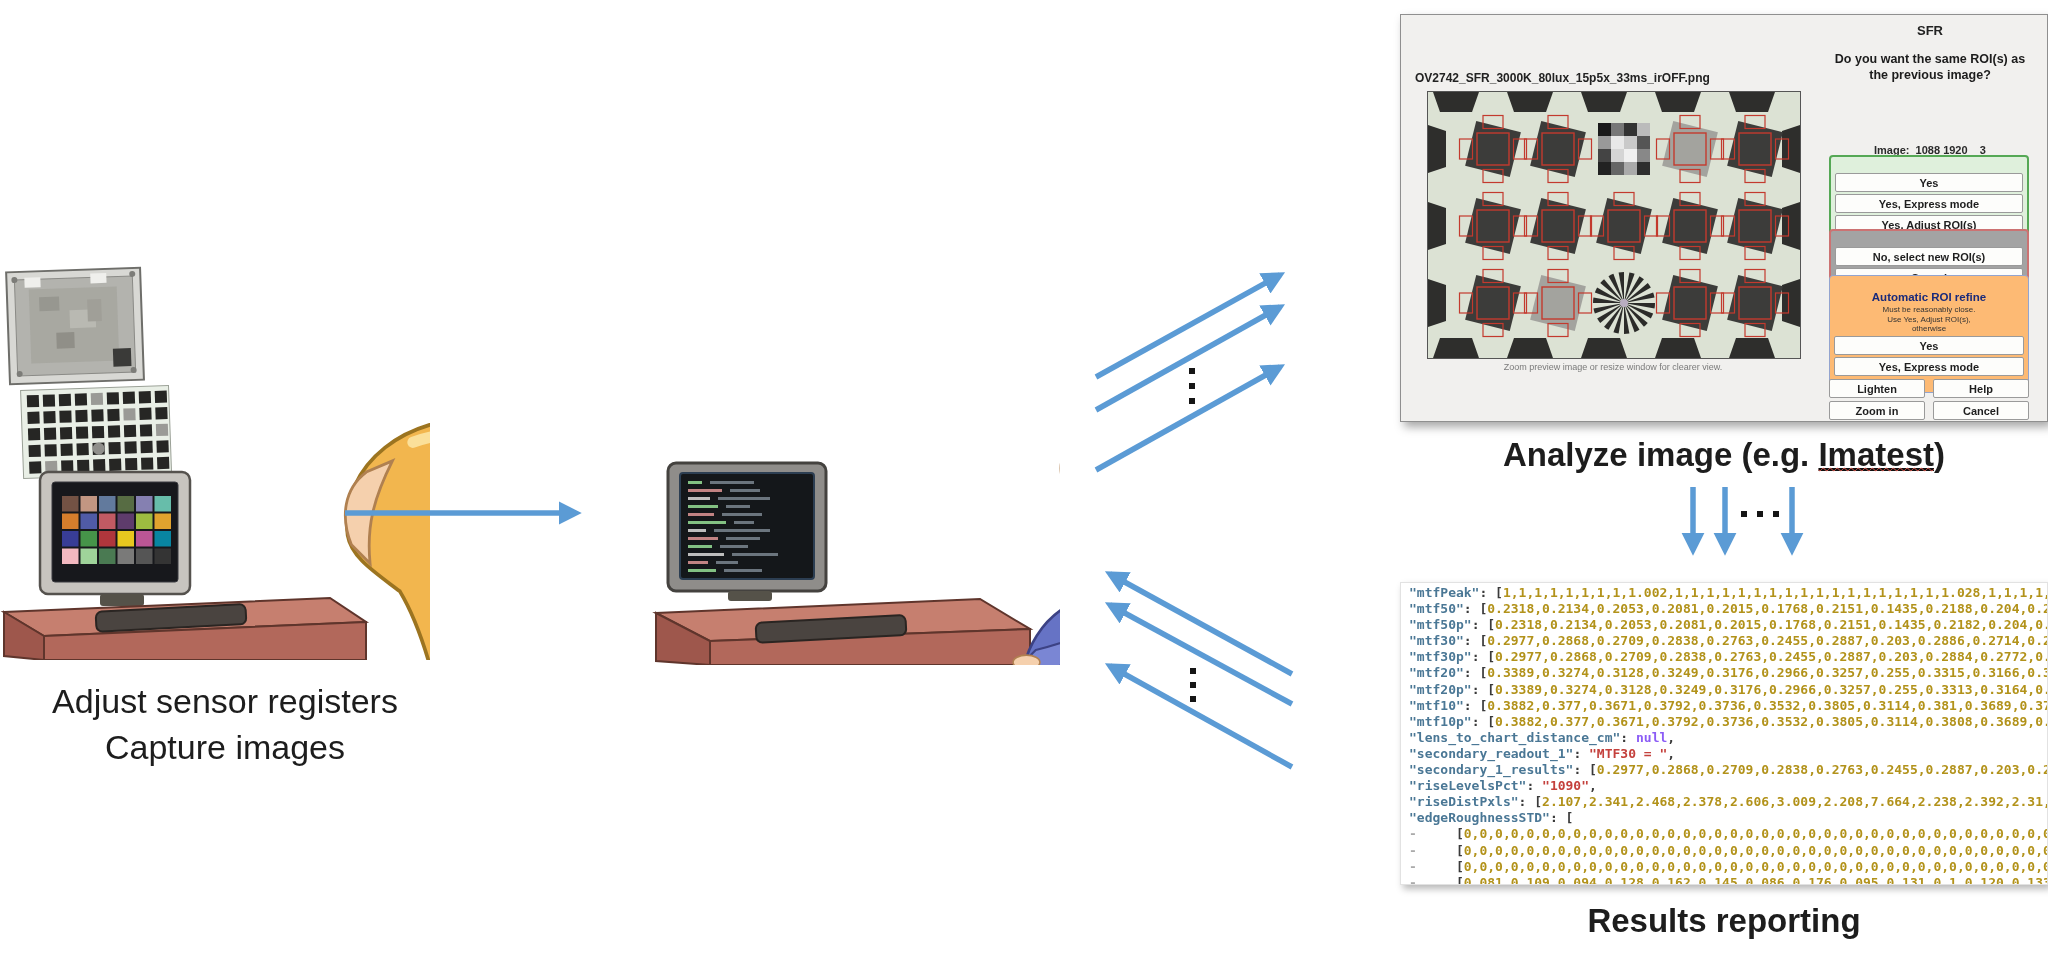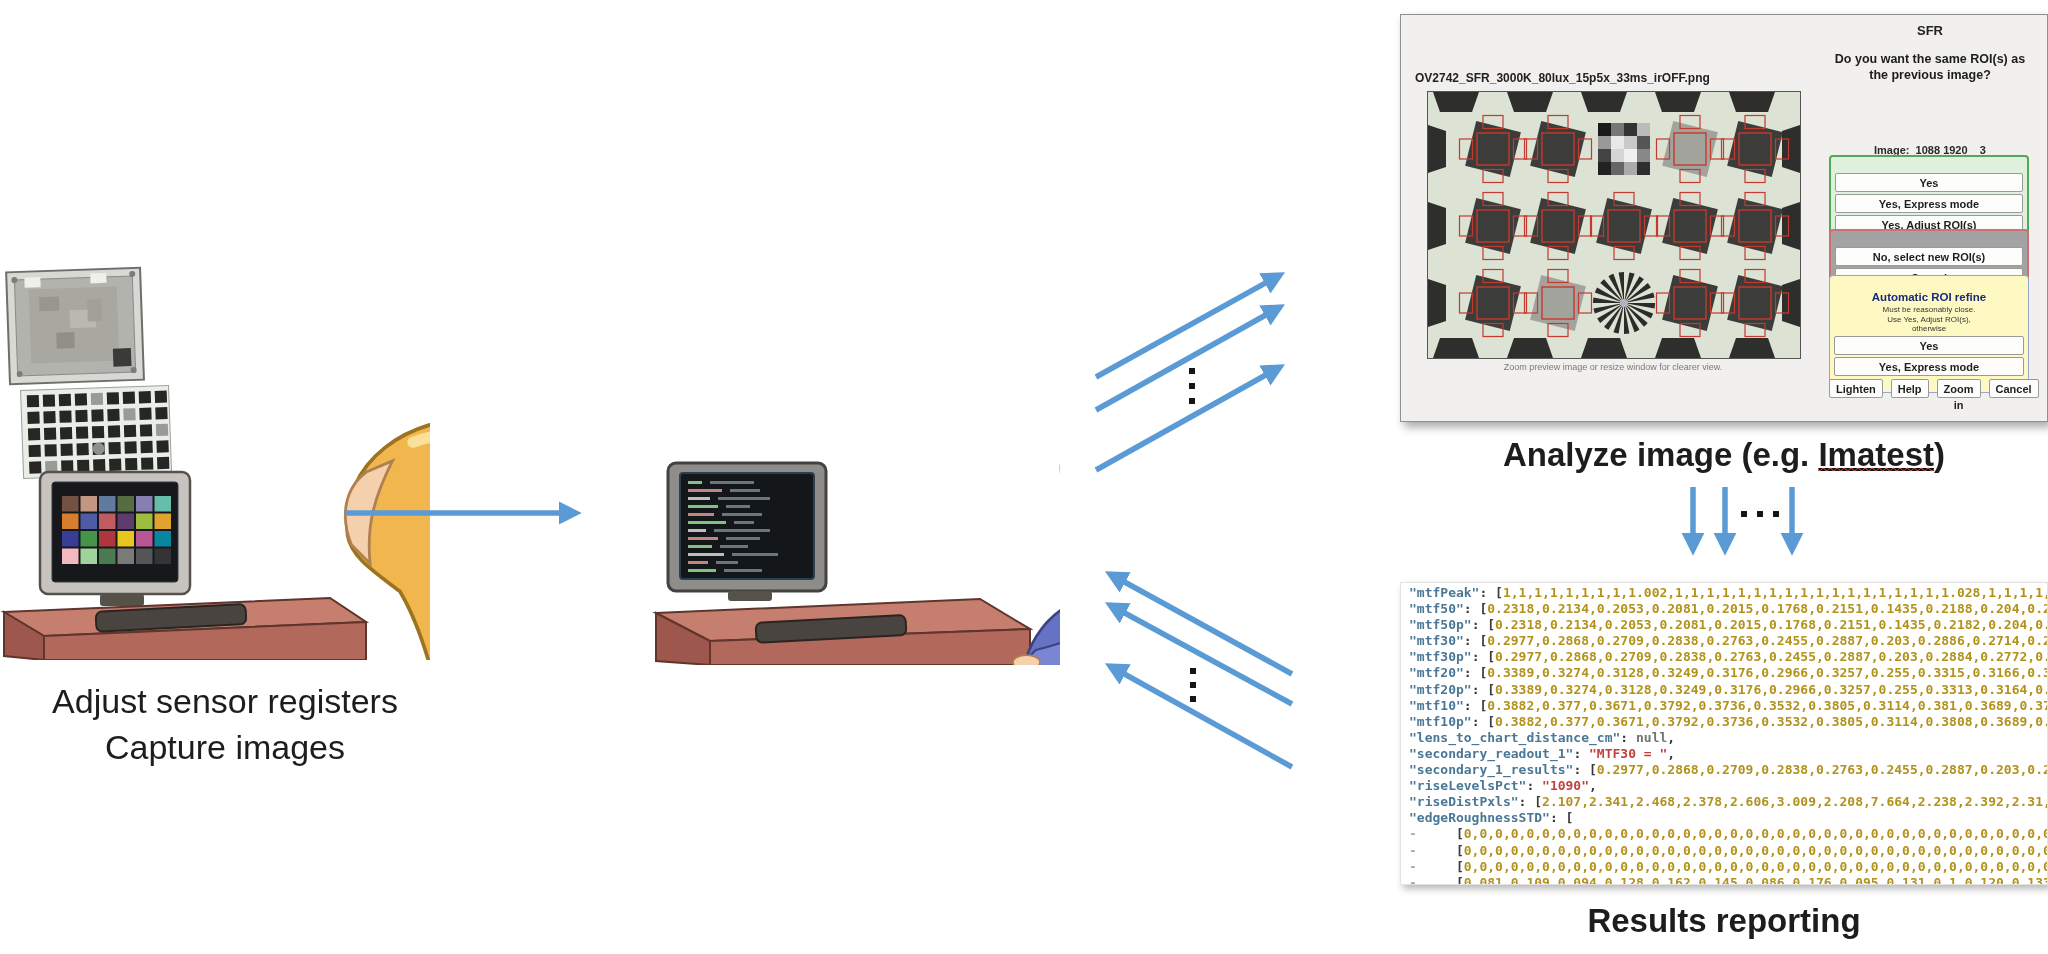--- a/index.html
+++ b/index.html
@@ -23,37 +23,37 @@
   .sfr-chartbox{position:absolute;left:26px;top:76px;width:372px;height:266px;border:1px solid #555;background:#dce2d4;overflow:hidden;}
   .sfr-note{position:absolute;left:26px;top:347px;width:372px;text-align:center;font-size:9px;color:#7a7a7a;}
   .sfr-side{position:absolute;left:420px;top:0;width:218px;height:406px;}
   .sfr-title{position:absolute;left:0;top:8px;width:100%;text-align:center;font-size:13px;font-weight:bold;color:#222;}
   .sfr-question{position:absolute;left:6px;top:36px;width:206px;text-align:center;font-size:12.5px;font-weight:bold;color:#1c1c1c;line-height:16px;}
   .sfr-info{position:absolute;left:0;top:100px;width:100%;text-align:center;font-size:11px;font-weight:bold;
             color:#2a2a2a;line-height:14px;white-space:pre;}
   .btn-group{position:absolute;left:8px;width:200px;border-radius:4px;padding:14px 4px;box-sizing:border-box;}
   .bg-green{top:140px;border:2px solid #55a855;background:#dff0dc;}
   .bg-red{top:214px;border:2px solid #cc7272;background:#a3a3a3;}
-  .bg-blue{top:260px;border:1px solid #93a4cf;background:#fef9c3;}
+  .bg-blue{top:260px;border:1px solid #93a4cf;background:#fdba74;}
   .ui-btn{display:block;width:100%;margin:2px 0;background:#fdfdfb;border:1px solid #9a9a9a;border-radius:2px;
           font-family:"Liberation Sans",sans-serif;font-size:11px;font-weight:bold;color:#1e1e1e;height:19px;line-height:16px;}
   .blue-title{text-align:center;font-size:11.5px;font-weight:bold;color:#1a2a7a;margin:1px 0 2px 0;}
   .blue-note{text-align:center;font-size:8px;color:#333;line-height:9.5px;}
-  .sfr-footer{position:absolute;left:8px;top:364px;width:200px;display:grid;grid-template-columns:1fr 1fr 1fr 1fr;gap:3px 8px;}
+  .sfr-footer{position:absolute;left:8px;top:364px;width:200px;display:grid;grid-template-columns:1fr 1fr;gap:3px 8px;}
   .sfr-footer .ui-btn{margin:0;}
 
   
   .json-block{position:absolute;left:1400px;top:582px;width:648px;height:303px;background:#fff;
               box-shadow:3px 4px 7px rgba(0,0,0,.28);border:1px solid #e2e2e2;overflow:hidden;
               font-family:"DejaVu Sans Mono",monospace;font-size:13px;font-weight:bold;line-height:16.1px;
               padding:2px 0 0 8px;box-sizing:border-box;white-space:pre;}
   .tk-k{color:#4a7795;}
   .tk-n{color:#b2921a;}
   .tk-s{color:#c4403c;}
-  .tk-x{color:#737373;}
+  .tk-x{color:#8b5cf6;}
   .tk-p{color:#3a3a3a;}
   .tk-d{color:#aaa;}
 </style>
 </head>
 <body>
 
 <div class="canvas">
 
   <svg width="0" height="0" style="position:absolute">
     <defs>

